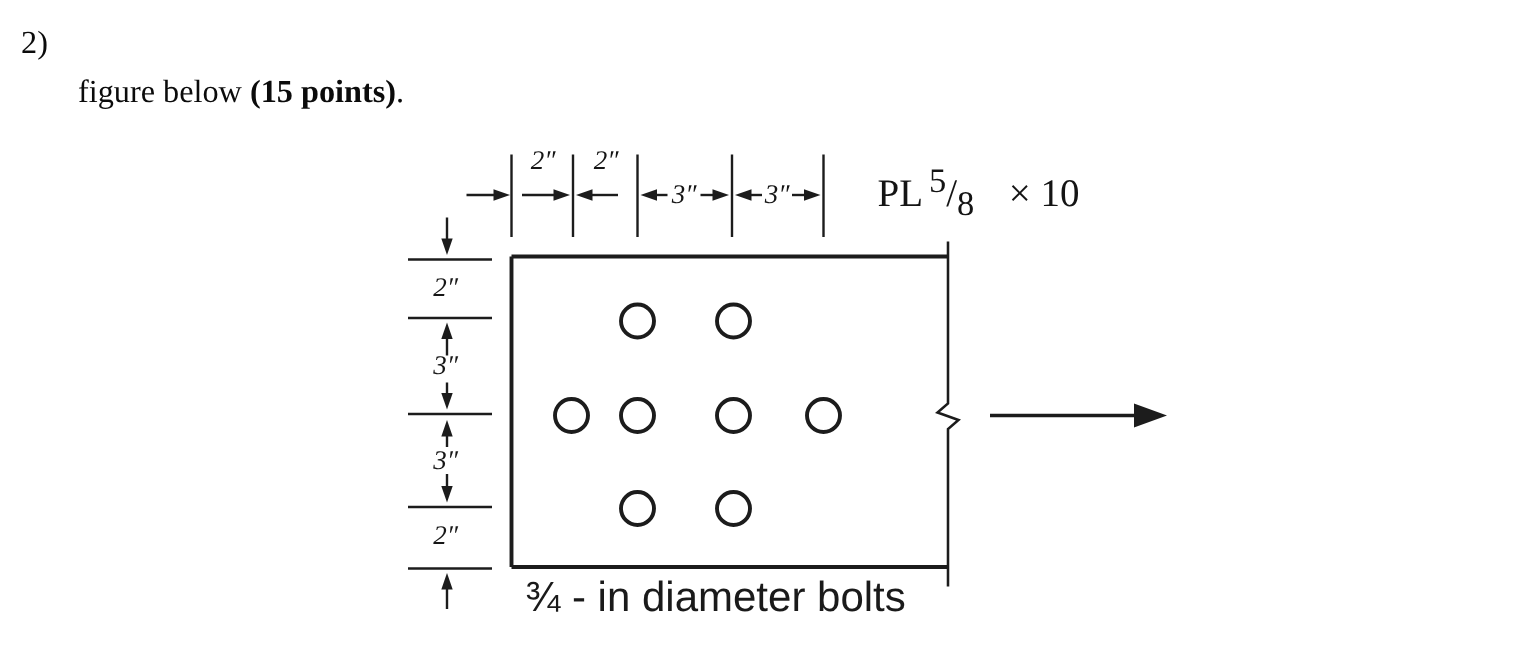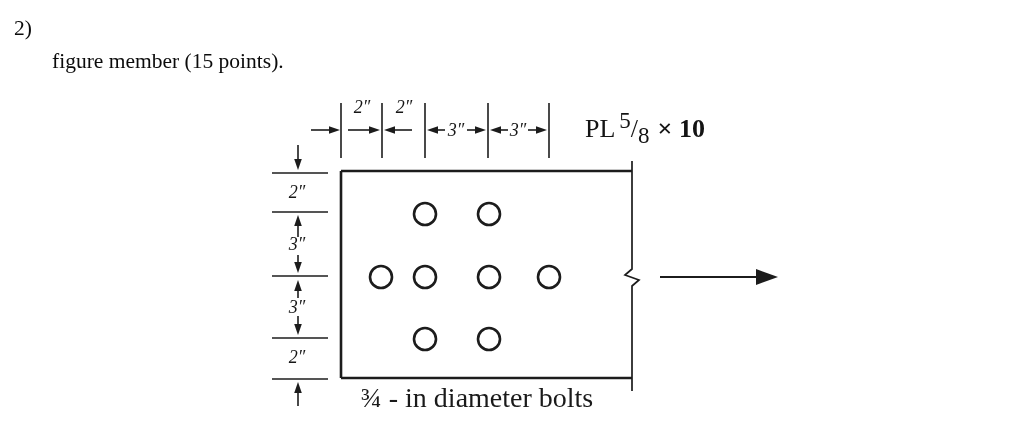--- a/index.html
+++ b/index.html
@@ -20,21 +20,21 @@
     display: flex;
     font-size: 21.5px;
     line-height: 33px;
     color: #0b0b0b;
   }
   .problem .num {
     width: 38px;
     flex: 0 0 38px;
   }
   .problem .body { white-space: nowrap; }
-  .problem .bold { font-weight: normal; }
+  .problem .bold { font-weight: bold; }
   
   .fig-svg {
     position: absolute;
     left: 0; top: 0;
     width: 1024px;
     height: 445px;
   }
   .dim-label {
     position: absolute;
     transform: translate(-50%, -50%);
@@ -58,42 +58,42 @@
     top: -9px;
     font-size: 23px;
     margin-left: 4px;
   }
   .plate-label .frac-slash { font-size: 26px; }
   .plate-label .frac-den {
     position: relative;
     top: 6px;
     font-size: 23px;
   }
-  .plate-label .suffix { margin-left: 8px; font-weight: bold; }
+  .plate-label .suffix { margin-left: 23px; }
   .caption {
     position: absolute;
     left: 477px;
     top: 382px;
     transform: translateX(-50%);
-    font-family: Liberation Serif, serif;
+    font-family: Liberation Sans, sans-serif;
     font-size: 28px;
     color: #1a1a1a;
     white-space: nowrap;
   }
 </style>
 </head>
 <body>
 
 <div class="page">
 
   <div class="problem">
     <span class="num">2)</span>
     <span class="body">
       <br>
-      <span>figure member </span><span class="bold">(15 points)</span><span>.</span>
+      <span>figure below </span><span class="bold">(15 points)</span><span>.</span>
     </span>
   </div>
 
   <svg class="fig-svg" viewBox="0 0 1024 445">
     <g stroke="#1c1c1c" fill="none">
 
       <g stroke-width="1.6">
         <line x1="341" y1="103" x2="341" y2="158"></line>
         <line x1="382" y1="103" x2="382" y2="158"></line>
         <line x1="425" y1="103" x2="425" y2="158"></line>

